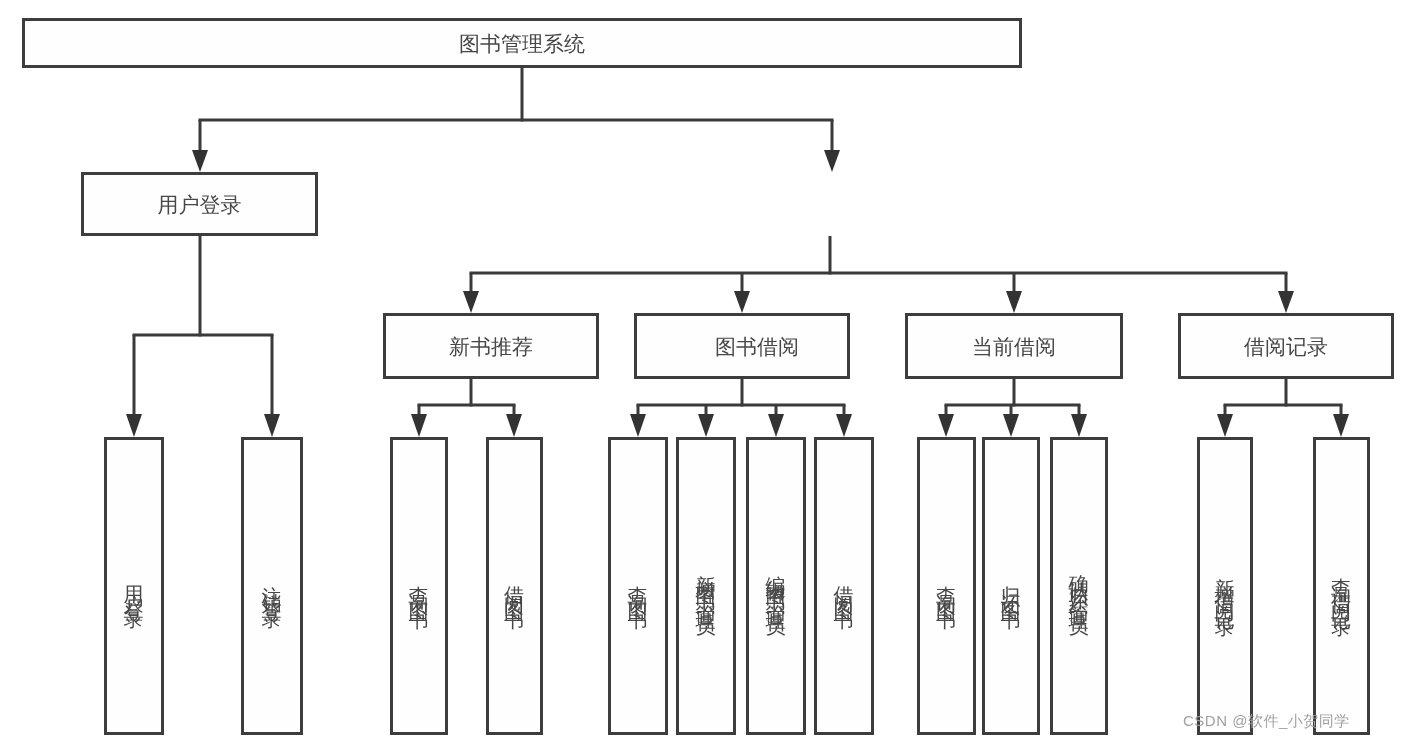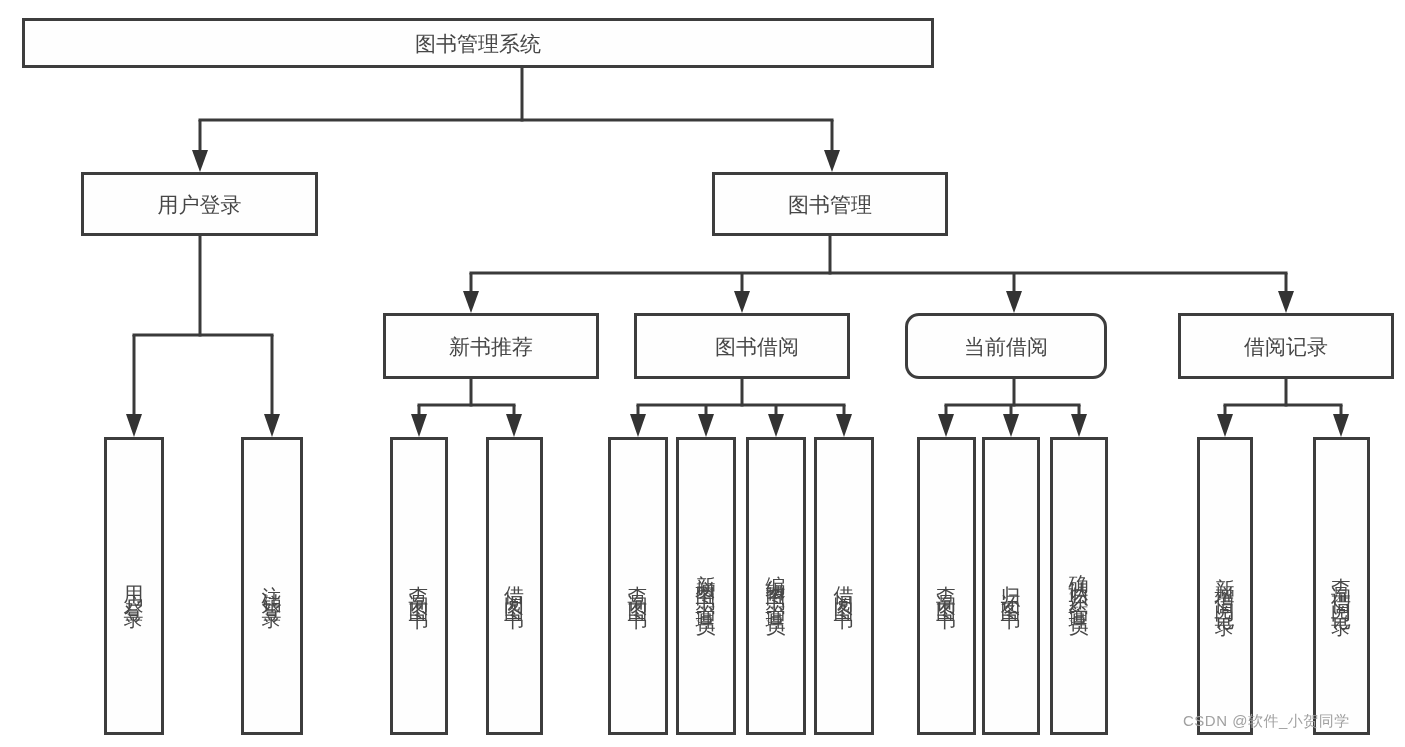--- a/index.html
+++ b/index.html
@@ -12,29 +12,29 @@
   svg.wires polygon { fill:#333333; stroke:none; }
 
   .box {
     position:absolute; z-index:2;
     border:3px solid #3d3d3d; background:#fefefe;
     display:flex; align-items:center; justify-content:center;
     color:#474747; font-size:21px; line-height:1;
   }
 
   
-  #root-box        { left:22px;  top:18px;  width:912px; height:50px; }
+  #root-box        { left:22px;  top:18px;  width:1000px; height:50px; }
   
   #user-login-box  { left:81px;  top:172px; width:237px;  height:64px; }
   #book-mgmt-box   { left:712px; top:172px; width:236px;  height:64px; }
   
   .l3 { top:313px; height:66px; }
   #new-books-box   { left:363px;  width:216px;margin-left:20px; }
   #borrow-box      { left:634px;  width:216px;padding-left:30px; }
-  #current-box     { left:905px;  width:202px;border-radius:14px; }
+  #current-box     { left:905px;  width:218px; }
   #records-box     { left:1178px; width:216px; }
 
   
   .leaf {
     top:437px; height:298px;
     writing-mode:vertical-rl;
     font-size:20px; letter-spacing:8px;
     display:flex; align-items:center; justify-content:center;
   }
   #leaf-user-login  { left:104px;  width:60px; }
@@ -135,21 +135,20 @@
       <line x1="1225" y1="405" x2="1225" y2="417"></line>
       <polygon points="1217,414 1233,414 1225,437"></polygon>
       <line x1="1341" y1="405" x2="1341" y2="417"></line>
       <polygon points="1333,414 1349,414 1341,437"></polygon>
     </g>
   </svg>
 
   <div class="box" id="root-box">图书管理系统</div>
 
   <div class="box" id="user-login-box">用户登录</div>
-  <div class="box" id="book-mgmt-box">图书管理</div>
 
   <div class="box l3" id="new-books-box">新书推荐</div>
   <div class="box l3" id="borrow-box">图书借阅</div>
   <div class="box l3" id="current-box">当前借阅</div>
   <div class="box l3" id="records-box">借阅记录</div>
 
   <div class="box leaf" id="leaf-user-login">用户登录</div>
   <div class="box leaf" id="leaf-logout">注销登录</div>
 
   <div class="box leaf" id="leaf-nb-query">查询图书</div>

